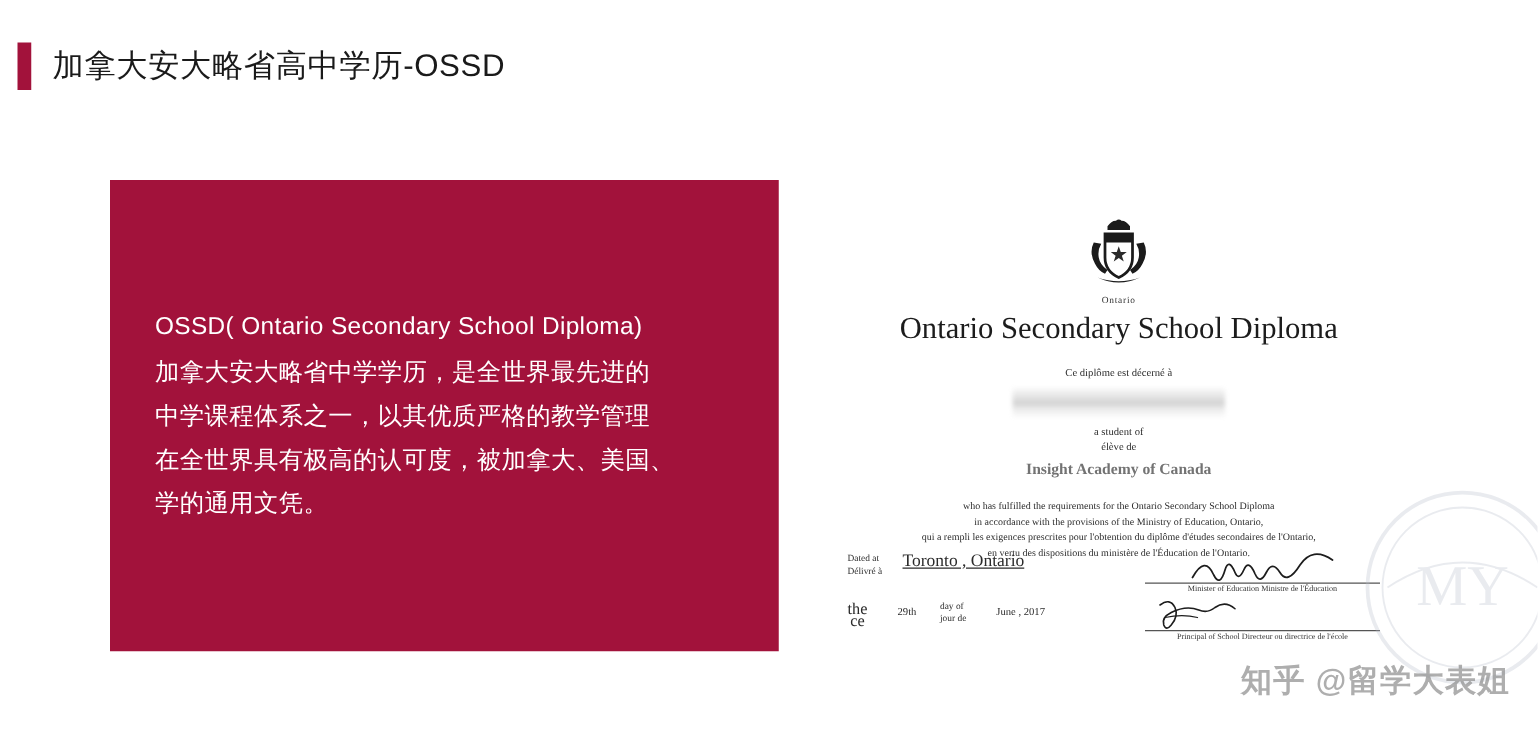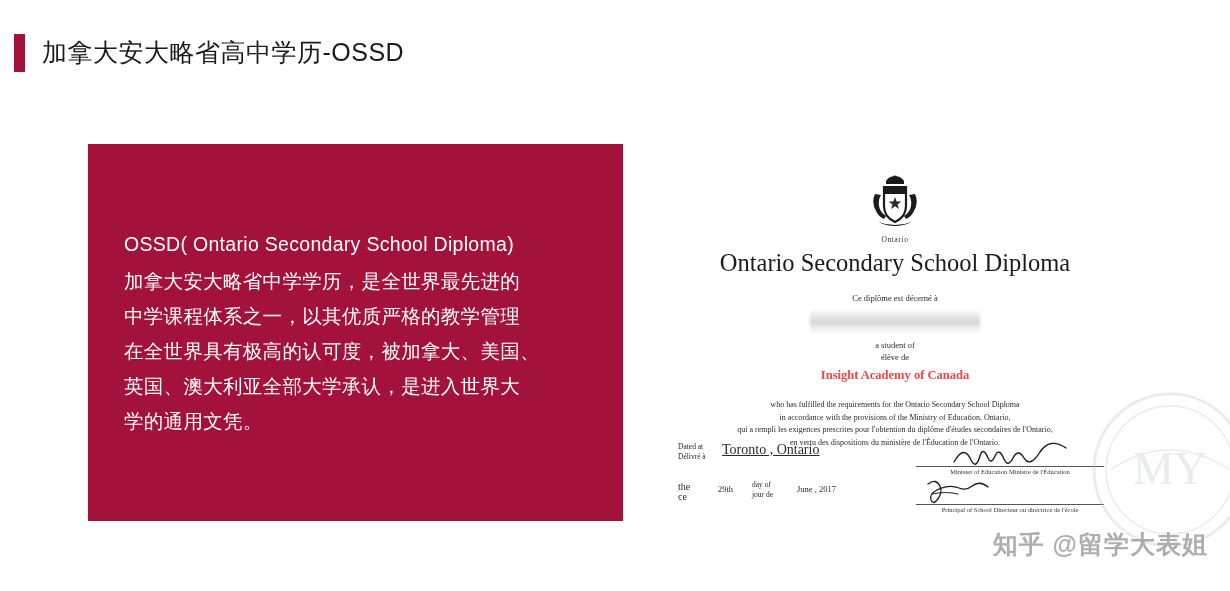--- a/index.html
+++ b/index.html
@@ -121,21 +121,21 @@
     font-family: "Liberation Serif", serif;
     font-size: 8.5px;
     line-height: 12px;
     color: #2b2b2b;
   }
   .school-name {
     font-family: "Liberation Serif", serif;
     font-size: 12.5px;
     font-weight: bold;
     margin-top: 5px;
-    color: #ef4444;
+    color: #737373;
   }
   .body-text {
     font-family: "Liberation Serif", serif;
     font-size: 8px;
     line-height: 12.5px;
     margin-top: 16px;
     color: #2b2b2b;
   }
   .body-text div { white-space: nowrap; }
 
@@ -161,22 +161,22 @@
     position: absolute;
     left: 62px;
     top: 10px;
     font-size: 14px;
     text-decoration: underline;
   }
   .the-block {
     position: absolute;
     left: 18px;
     top: 50px;
-    text-align: left;
-    font-size: 10px;
+    text-align: center;
+    font-size: 13px;
     line-height: 10px;
   }
   .day-29 {
     position: absolute;
     left: 58px;
     top: 52px;
     font-size: 8.5px;
   }
   .dayof-block {
     position: absolute;
@@ -267,21 +267,20 @@
 <div class="slide-header">
   <div class="header-bar"></div>
   <div class="header-title">加拿大安大略省高中学历-OSSD</div>
 </div>
 
 <div class="red-panel">
   <p class="first-line">OSSD( Ontario Secondary School Diploma)</p>
   <p>加拿大安大略省中学学历，是全世界最先进的</p>
   <p>中学课程体系之一，以其优质严格的教学管理</p>
   <p>在全世界具有极高的认可度，被加拿大、美国、</p>
-  <p>英国、澳大利亚全部大学承认，是进入世界大</p>
   <p>学的通用文凭。</p>
 </div>
 
 <div class="diploma">
 
   <div class="crest">
     <svg width="58" height="62" viewBox="0 0 58 62">
 
       <path d="M20 9 Q24 3 29 5 Q34 3 38 9 L38 12 L20 12 Z" fill="#1b1b1b"></path>
       <circle cx="29" cy="6" r="2.4" fill="#1b1b1b"></circle>

